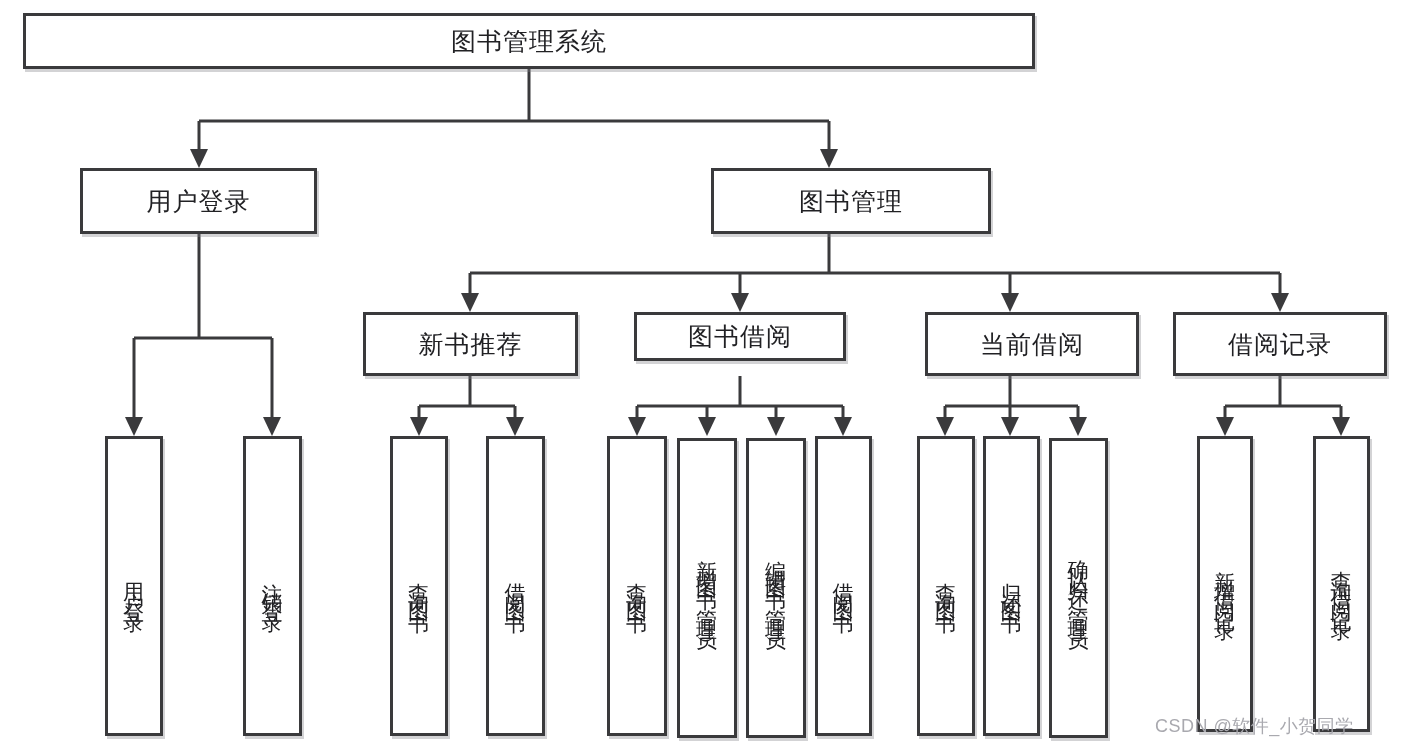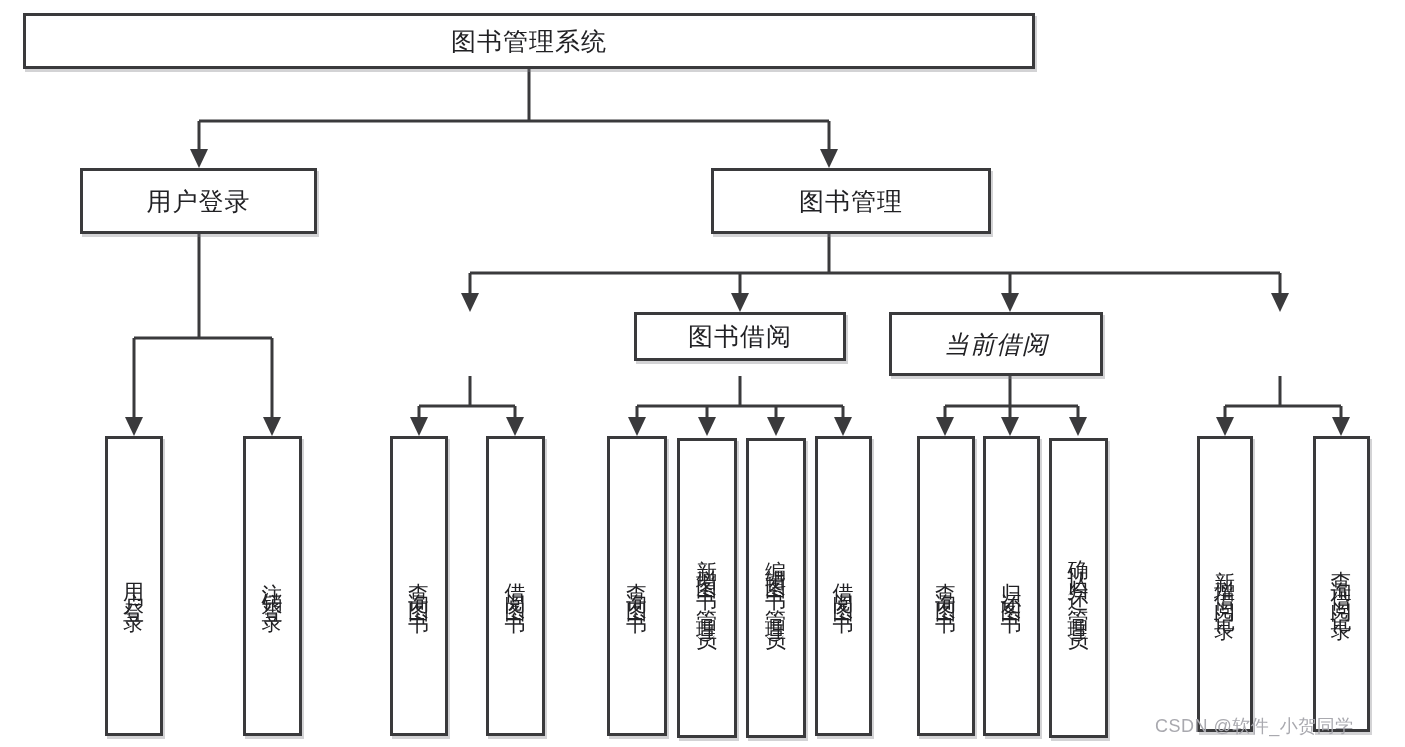--- a/index.html
+++ b/index.html
@@ -88,25 +88,31 @@
     <span>图书管理系统</span>
   </div>
 
   <div class="node hnode" style="left:80px;top:168px;width:237px;height:66px;">
     <span>用户登录</span>
   </div>
   <div class="node hnode" style="left:711px;top:168px;width:280px;height:66px;">
     <span>图书管理</span>
   </div>
 
+  <div class="node hnode" style="left:363px;top:312px;width:215px;height:64px;">
+    <span>新书推荐</span>
+  </div>
   <div class="node hnode" style="left:634px;top:312px;width:212px;height:49px;">
     <span>图书借阅</span>
   </div>
-  <div class="node hnode" style="left:889px;top:312px;width:214px;height:64px;font-style:italic;">
+  <div class="node hnode" style="left:925px;top:312px;width:214px;height:64px;">
     <span>当前借阅</span>
+  </div>
+  <div class="node hnode" style="left:1173px;top:312px;width:214px;height:64px;">
+    <span>借阅记录</span>
   </div>
 
   <div class="node vnode" style="left:105px;top:436px;width:58px;height:300px;">
     <span class="vtext">用户登录</span>
   </div>
   <div class="node vnode" style="left:243px;top:436px;width:59px;height:300px;">
     <span class="vtext">注销登录</span>
   </div>
 
   <div class="node vnode" style="left:390px;top:436px;width:58px;height:300px;">

